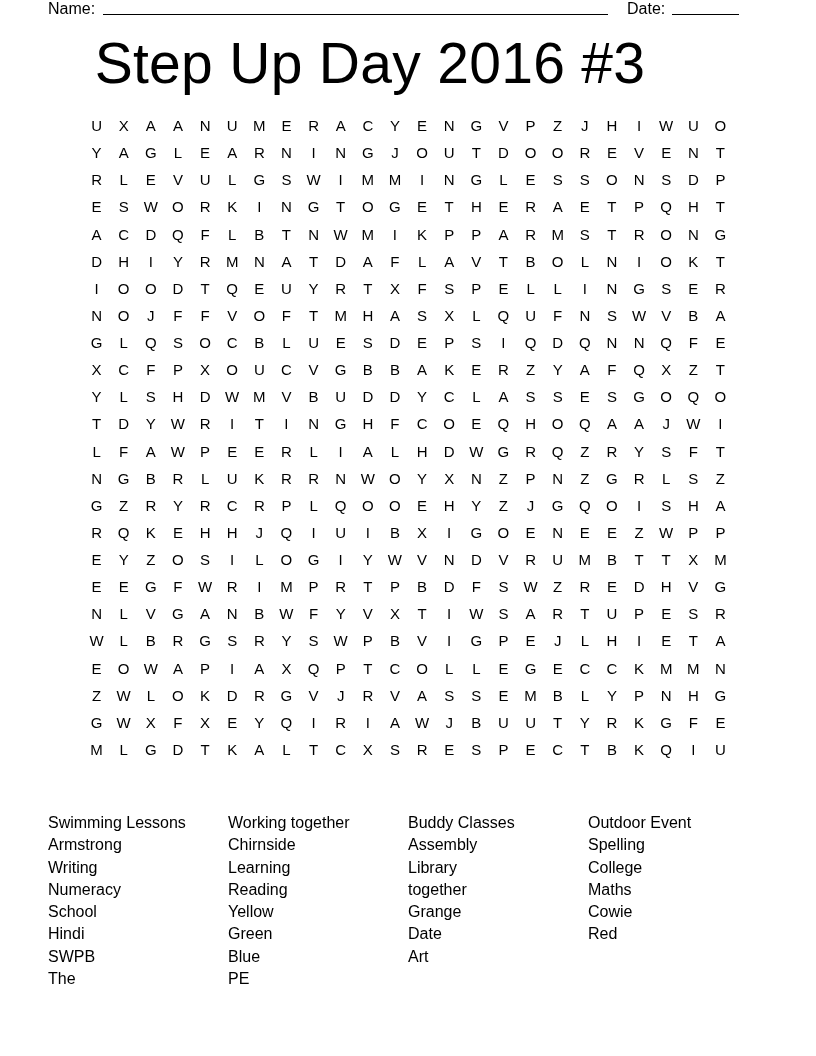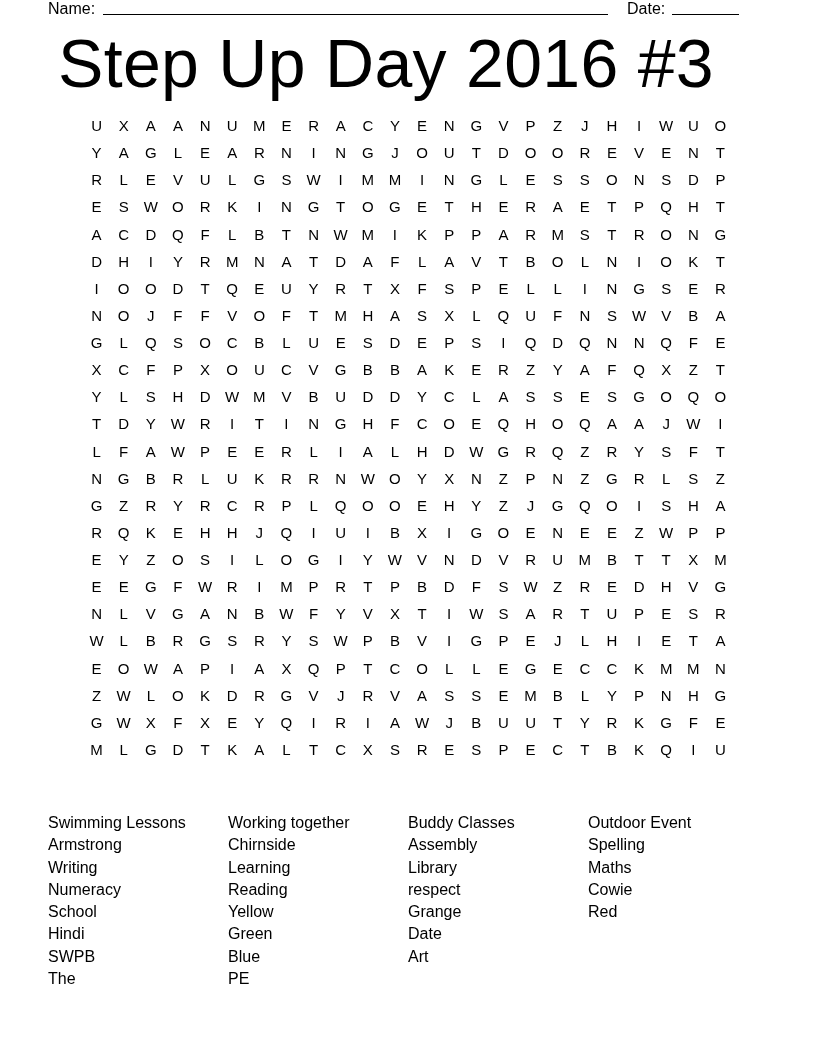--- a/index.html
+++ b/index.html
@@ -15,22 +15,22 @@
     .header-line .name-blank {
       position: absolute; left: 55px; width: 505px; top: 17px;
       border-bottom: 1px solid #000;
     }
     .header-line .date-label { position: absolute; left: 579px; }
     .header-line .date-blank {
       position: absolute; left: 624px; width: 67px; top: 17px;
       border-bottom: 1px solid #000;
     }
     .title {
-      position: absolute; top: 30px; left: 16px; width: 740px; text-align: center;
-      font-size: 68px; line-height: 66px; font-weight: normal; margin: 0;
+      position: absolute; top: 30px; left: 0; width: 740px; text-align: center;
+      font-size: 57px; line-height: 66px; font-weight: normal; margin: 0;
       letter-spacing: 0.3px;
     }
     .grid {
       position: absolute; left: 83px; top: 112px;
       display: grid;
       grid-template-columns: repeat(24, 27.13px);
       grid-auto-rows: 27.13px;
     }
     .cell {
       display: flex; align-items: center; justify-content: center;
@@ -652,25 +652,26 @@
       <span class="word">Reading</span>
       <span class="word">Yellow</span>
       <span class="word">Green</span>
       <span class="word">Blue</span>
       <span class="word">PE</span>
     </div>
     <div class="wordcol">
       <span class="word">Buddy Classes</span>
       <span class="word">Assembly</span>
       <span class="word">Library</span>
-      <span class="word">respect</span>
+      <span class="word">together</span>
       <span class="word">Grange</span>
       <span class="word">Date</span>
       <span class="word">Art</span>
     </div>
     <div class="wordcol">
       <span class="word">Outdoor Event</span>
       <span class="word">Spelling</span>
+      <span class="word">College</span>
       <span class="word">Maths</span>
       <span class="word">Cowie</span>
       <span class="word">Red</span>
     </div>
   </div>
 
 </body></html>

